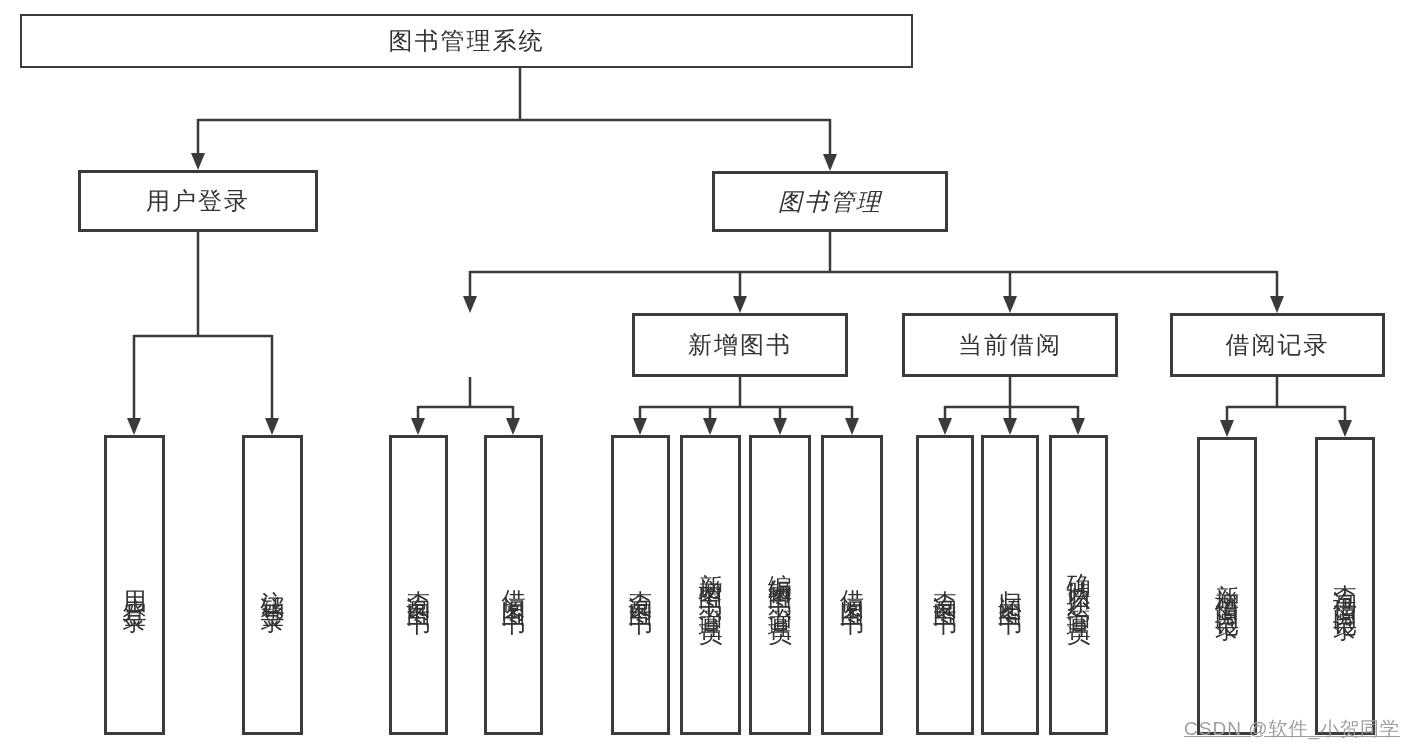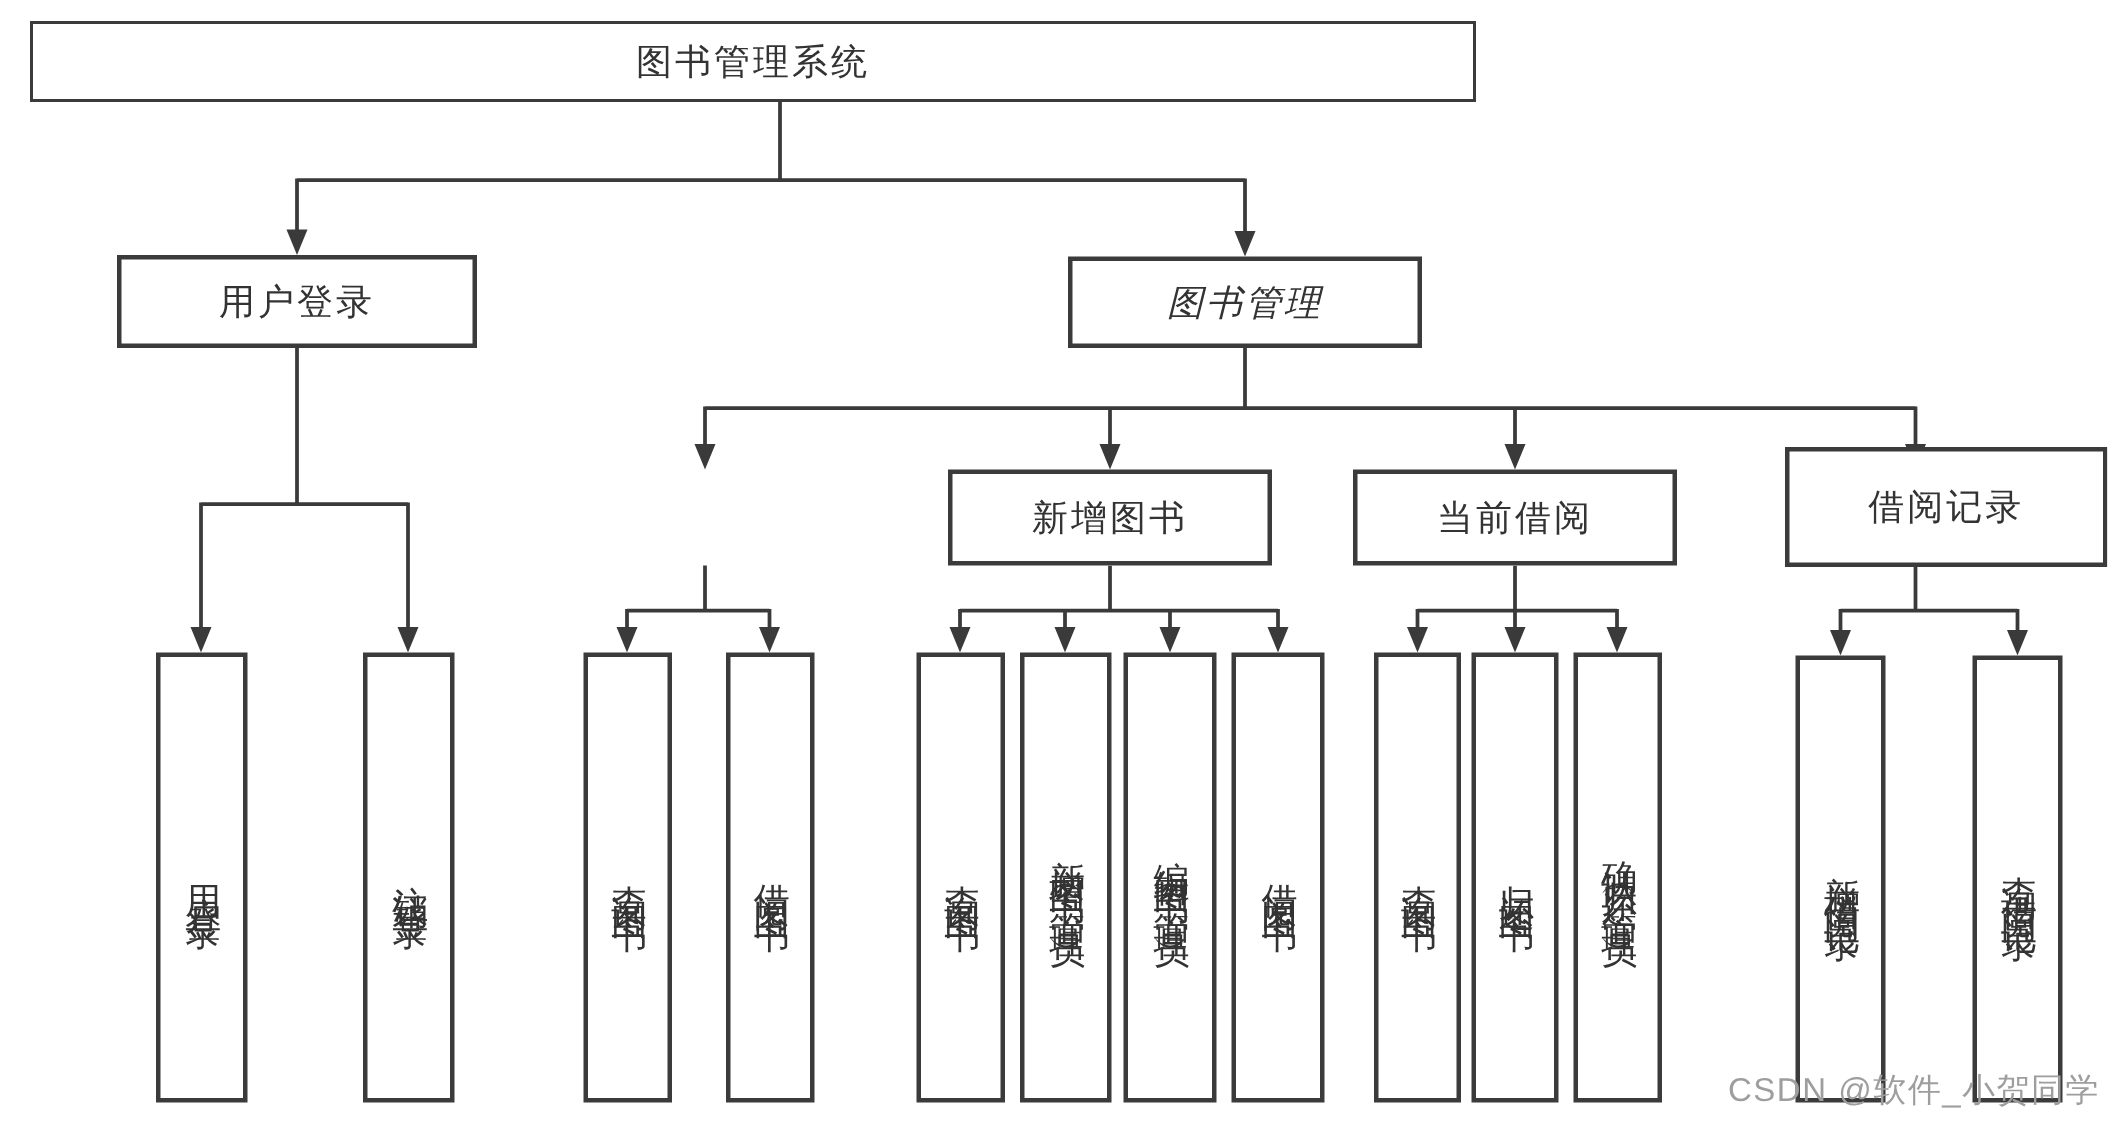--- a/index.html
+++ b/index.html
@@ -45,36 +45,37 @@
     writing-mode: vertical-rl;
     font-size: 24px;
     letter-spacing: 7px;
     line-height: 1;
     text-align: center;
   }
   .watermark {
     position: absolute;
     right: 5px;
     bottom: 5px;
-    font-size: 22px;
+    font-size: 19px;
     color: #9e9e9e;
     letter-spacing: 1px;
     z-index: 3;
     white-space: nowrap;
+    text-decoration: underline;
   }
 
   
-  #n-root   { left: 20px;   top: 14px;  width: 964px; height: 54px; }
+  #n-root   { left: 20px;   top: 14px;  width: 893px; height: 54px; }
   #n-login  { left: 78px;   top: 170px; width: 240px;  height: 62px; }
   #n-mgmt   { left: 712px;  top: 171px; width: 236px;  height: 61px; font-style: italic; }
 
   #n-new    { left: 362px;  top: 313px; width: 216px;  height: 64px; }
   #n-borrow { left: 632px;  top: 313px; width: 216px;  height: 64px; }
   #n-cur    { left: 902px;  top: 313px; width: 216px;  height: 64px; }
-  #n-rec    { left: 1170px; top: 298px; width: 215px;  height: 80px; margin-left: 20px; }
+  #n-rec    { left: 1170px; top: 313px; width: 215px;  height: 64px; }
 
   #l-login1 { left: 104px;  top: 435px; width: 61px; height: 300px; }
   #l-login2 { left: 242px;  top: 435px; width: 61px; height: 300px; }
 
   #l-new1   { left: 389px;  top: 435px; width: 59px; height: 300px; }
   #l-new2   { left: 484px;  top: 435px; width: 59px; height: 300px; }
 
   #l-bor1   { left: 611px;  top: 435px; width: 59px; height: 300px; }
   #l-bor2   { left: 680px;  top: 435px; width: 61px; height: 300px; }
   #l-bor3   { left: 749px;  top: 435px; width: 62px; height: 300px; }

